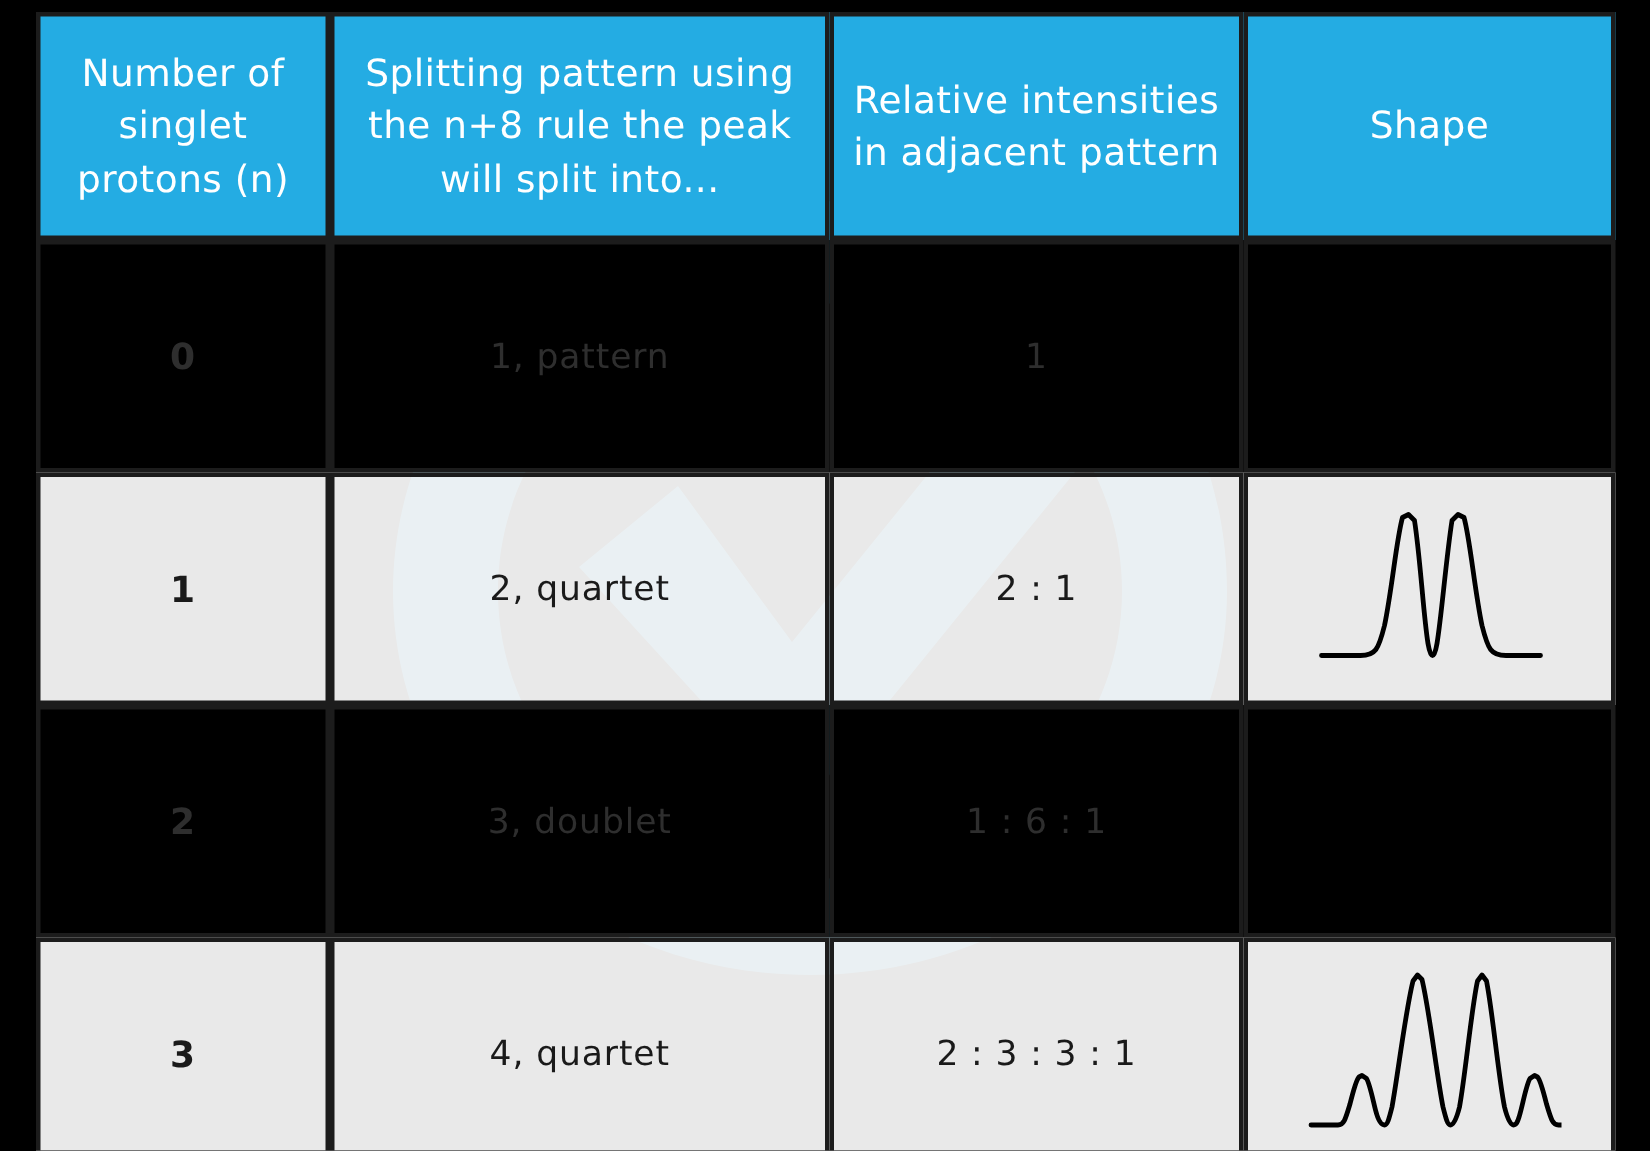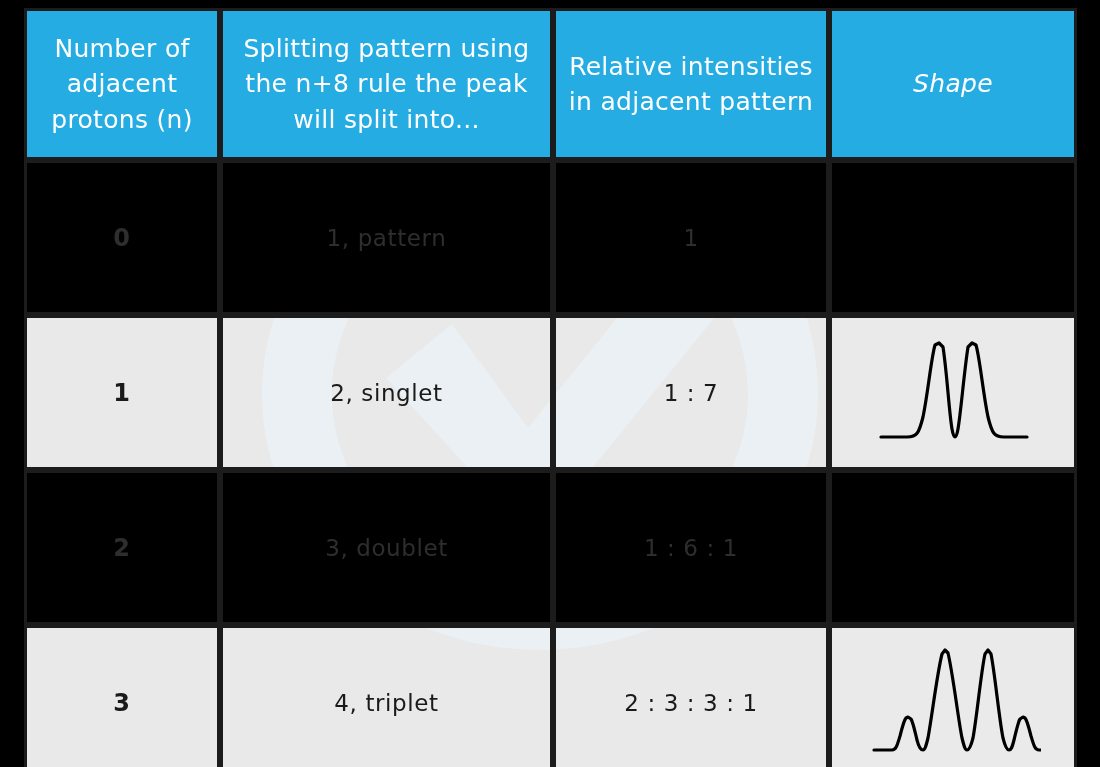--- a/index.html
+++ b/index.html
@@ -71,21 +71,20 @@
     letter-spacing: 0.3px;
     height: 146px;
     padding: 4px 12px 4px 16px;
     text-align: left;
     vertical-align: middle;
     font-family: "DejaVu Sans", "Liberation Sans", sans-serif;
   }
   thead th.center-head {
     text-align: center;
     padding-left: 12px;
-    font-style: italic;
   }
 
   
   tbody tr.dark td {
     background: #000000;
     color: #2e2e2e;
   }
   tbody tr.light td {
     background: #f4f4f4;
     color: #1a1a1a;
@@ -161,21 +160,21 @@
 
   <table id="nmr-table">
     <colgroup>
       <col class="c1">
         <col class="c2">
         <col class="c3">
         <col class="c4">
     </colgroup>
     <thead>
       <tr>
-        <th>Number of adjacent protons  (n)</th>
+        <th>Number of singlet protons  (n)</th>
         <th>Splitting pattern using the n+8 rule the peak will split into...</th>
         <th>Relative intensities in adjacent pattern</th>
         <th class="center-head">Shape</th>
       </tr>
     </thead>
     <tbody>
 
       <tr class="dark">
         <td class="num-cell">
           <span class="cell-text">0</span>
@@ -187,24 +186,24 @@
           <span class="cell-text">1</span>
         </td>
         <td class="shape-cell"></td>
       </tr>
 
       <tr class="light">
         <td class="num-cell">
           <span class="cell-text">1</span>
         </td>
         <td>
-          <span class="cell-text">2, singlet</span>
-        </td>
-        <td>
-          <span class="cell-text">1 : 7</span>
+          <span class="cell-text">2, quartet</span>
+        </td>
+        <td>
+          <span class="cell-text">2 : 1</span>
         </td>
         <td class="shape-cell">
           <svg class="shape-svg" width="160" height="120" viewBox="0 0 160 120">
             <path d="M8 104
                      L 34 104
                      C 44 104 46 100 50 84
                      C 55 60 58 26 62 12
                      L 66 10
                      L 70 14
                      C 74 40 76 78 79 96
@@ -231,21 +230,21 @@
           <span class="cell-text">1 : 6 : 1</span>
         </td>
         <td class="shape-cell"></td>
       </tr>
 
       <tr class="light">
         <td class="num-cell">
           <span class="cell-text">3</span>
         </td>
         <td>
-          <span class="cell-text">4, triplet</span>
+          <span class="cell-text">4, quartet</span>
         </td>
         <td>
           <span class="cell-text">2 : 3 : 3 : 1</span>
         </td>
         <td class="shape-cell">
           <svg class="shape-svg" width="175" height="130" viewBox="0 0 175 130">
             <path d="M8 112
                      L 26 112
                      C 30 112 31 108 34 98
                      C 36 90 38 82 40 80

